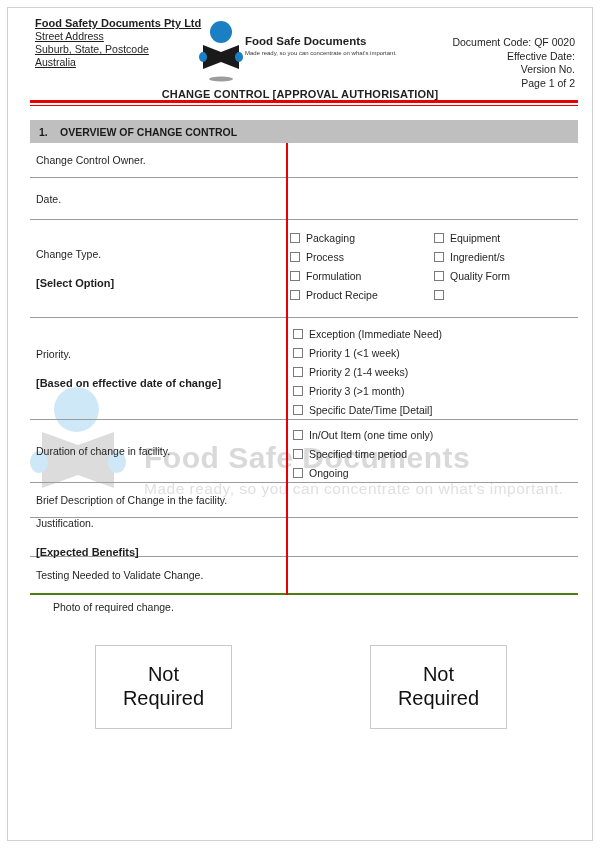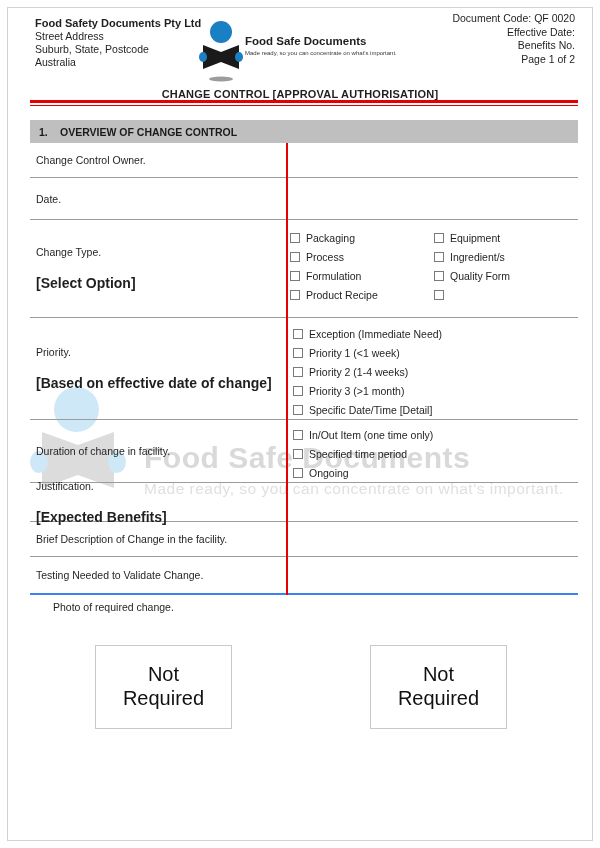--- a/index.html
+++ b/index.html
@@ -10,43 +10,43 @@
 
   
   .wm { position:absolute; z-index:0; }
   .wm-head { left:54px; top:387px; width:45px; height:45px; border-radius:50%; background:#cfe8f7; }
   .wm-body { left:30px; top:430px; }
   .wm-brand { left:144px; top:441px; font-size:30px; font-weight:bold; color:#d9d9d9; letter-spacing:0.5px; white-space:nowrap; }
   .wm-tag { left:144px; top:480px; font-size:15.5px; color:#e0e0e0; letter-spacing:0.5px; white-space:nowrap; }
 
   
   .hdr { position:absolute; z-index:2; }
-  .company { left:35px; top:17px; font-size:10.5px; line-height:13px; }
+  .company { left:35px; top:17px; font-size:10.5px; line-height:13px;text-decoration:underline; }
   .company .name { font-weight:bold; font-size:11px; }
   .logo { left:199px; top:20px; width:44px; height:64px; }
   .brand-block { left:245px; top:35px; }
   .brand-name { font-weight:bold; font-size:11.5px; line-height:13px; }
   .brand-tag { font-size:6px; color:#3a3a3a; margin-top:2px; white-space:nowrap; }
-  .meta { right:25px; top:12px; text-align:right; font-size:10.5px; line-height:13.5px; }
+  .meta { right:25px; top:36px; text-align:right; font-size:10.5px; line-height:13.5px; }
 
   
   .doc-title { position:absolute; z-index:2; left:0; right:0; top:88px; text-align:center; font-weight:bold; font-size:11px; letter-spacing:0.2px; }
   .red-rule { position:absolute; z-index:2; left:30px; width:548px; top:100px; height:6px;
               border-top:3px solid #e60000; border-bottom:1px solid #e60000; }
 
   
   .form-table { position:absolute; z-index:1; left:30px; top:120px; width:548px; }
   .section-bar { height:23px; background:#bfbfbf; display:flex; align-items:center; font-size:10.5px; font-weight:bold; color:#1a1a1a; }
   .section-bar .num { margin-left:9px; width:21px; }
   .row { display:flex; border-bottom:1px solid #9c9c9c; position:relative; background:transparent; }
-  .row.thick { border-bottom:2px solid #3b82f6; }
+  .row.thick { border-bottom:2px solid #4d7c0f; }
   .lcell { width:256px; display:flex; flex-direction:column; justify-content:center; padding-left:6px; }
   .rcell { flex:1; padding-left:7px; }
   .label { font-size:10.5px; }
-  .sublabel { font-size:14px; font-weight:bold; margin-top:17px; }
+  .sublabel { font-size:11px; font-weight:bold; margin-top:17px; }
   .h35{height:35px;} .h42{height:42px;} .h98{height:98px;} .h102{height:102px;}
   .h63{height:63px;} .h39{height:39px;} .h38{height:38px;}
   .red-vline { position:absolute; left:256px; top:23px; width:2px; height:452px; background:#e60000; z-index:3; }
 
   
   .cb-list { display:flex; flex-direction:column; }
   .cb-cols { display:flex; }
   .cb-col { width:144px; display:flex; flex-direction:column; }
   .pt8{padding-top:8px;} .pt7{padding-top:7px;} .pt6{padding-top:6px;}
   .cb-item { display:flex; align-items:center; height:19px; }
@@ -95,21 +95,21 @@
     </svg>
   </div>
   <div class="hdr brand-block">
     <div class="brand-name">Food Safe Documents</div>
     <div class="brand-tag">Made ready, so you can concentrate on what's important.</div>
   </div>
 
   <div class="hdr meta">
     <div>Document Code: QF 0020</div>
     <div>Effective Date:</div>
-    <div>Benefits No.</div>
+    <div>Version No.</div>
     <div>Page 1 of 2</div>
   </div>
 
   <div class="doc-title">CHANGE CONTROL [APPROVAL AUTHORISATION]</div>
   <div class="red-rule"></div>
 
   <div class="form-table">
     <div class="section-bar">
       <span class="num">1.</span>
       <span>OVERVIEW OF CHANGE CONTROL</span>
@@ -216,32 +216,32 @@
             <span class="checkbox"></span>
             <span class="cb-label">Specified time period</span>
           </div>
           <div class="cb-item">
             <span class="checkbox"></span>
             <span class="cb-label">Ongoing</span>
           </div>
         </div>
     </div>
 
+    <div class="row h35">
+      <div class="lcell">
+          <div class="label">Brief Description of Change in the facility.</div>
+        </div>
+      <div class="rcell"></div>
+    </div>
+
     <div class="row h39">
       <div class="lcell">
         <div class="label">Justification.</div>
         <div class="sublabel">[Expected Benefits]</div>
       </div>
-      <div class="rcell"></div>
-    </div>
-
-    <div class="row h35">
-      <div class="lcell">
-          <div class="label">Brief Description of Change in the facility.</div>
-        </div>
       <div class="rcell"></div>
     </div>
 
     <div class="row h38 thick">
       <div class="lcell">
           <div class="label">Testing Needed to Validate Change.</div>
         </div>
       <div class="rcell"></div>
     </div>
 

